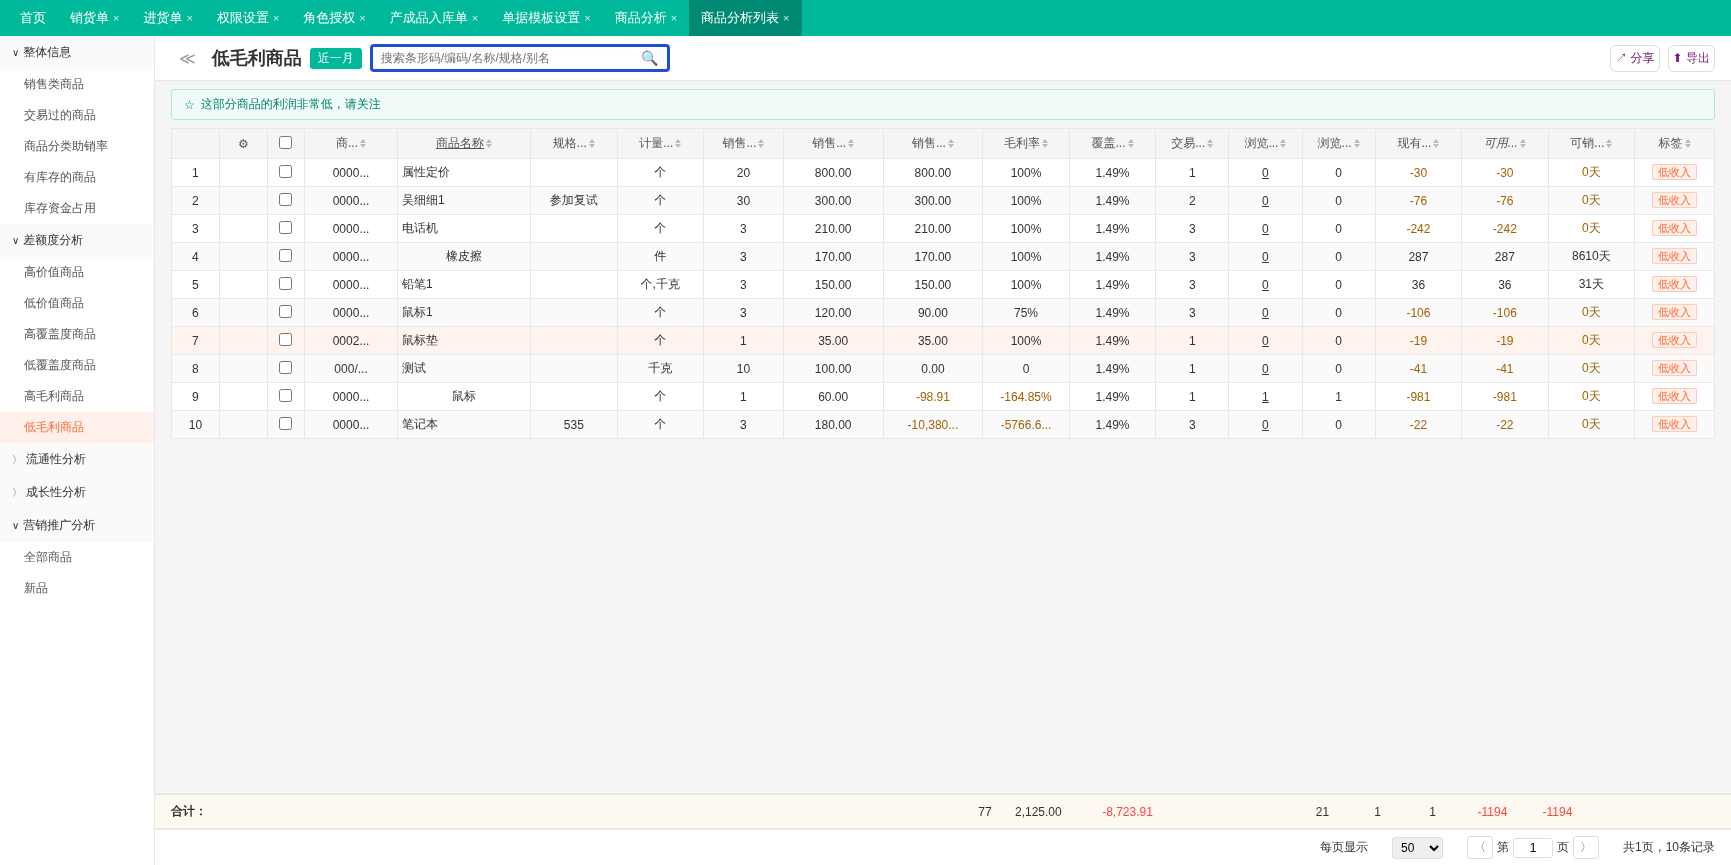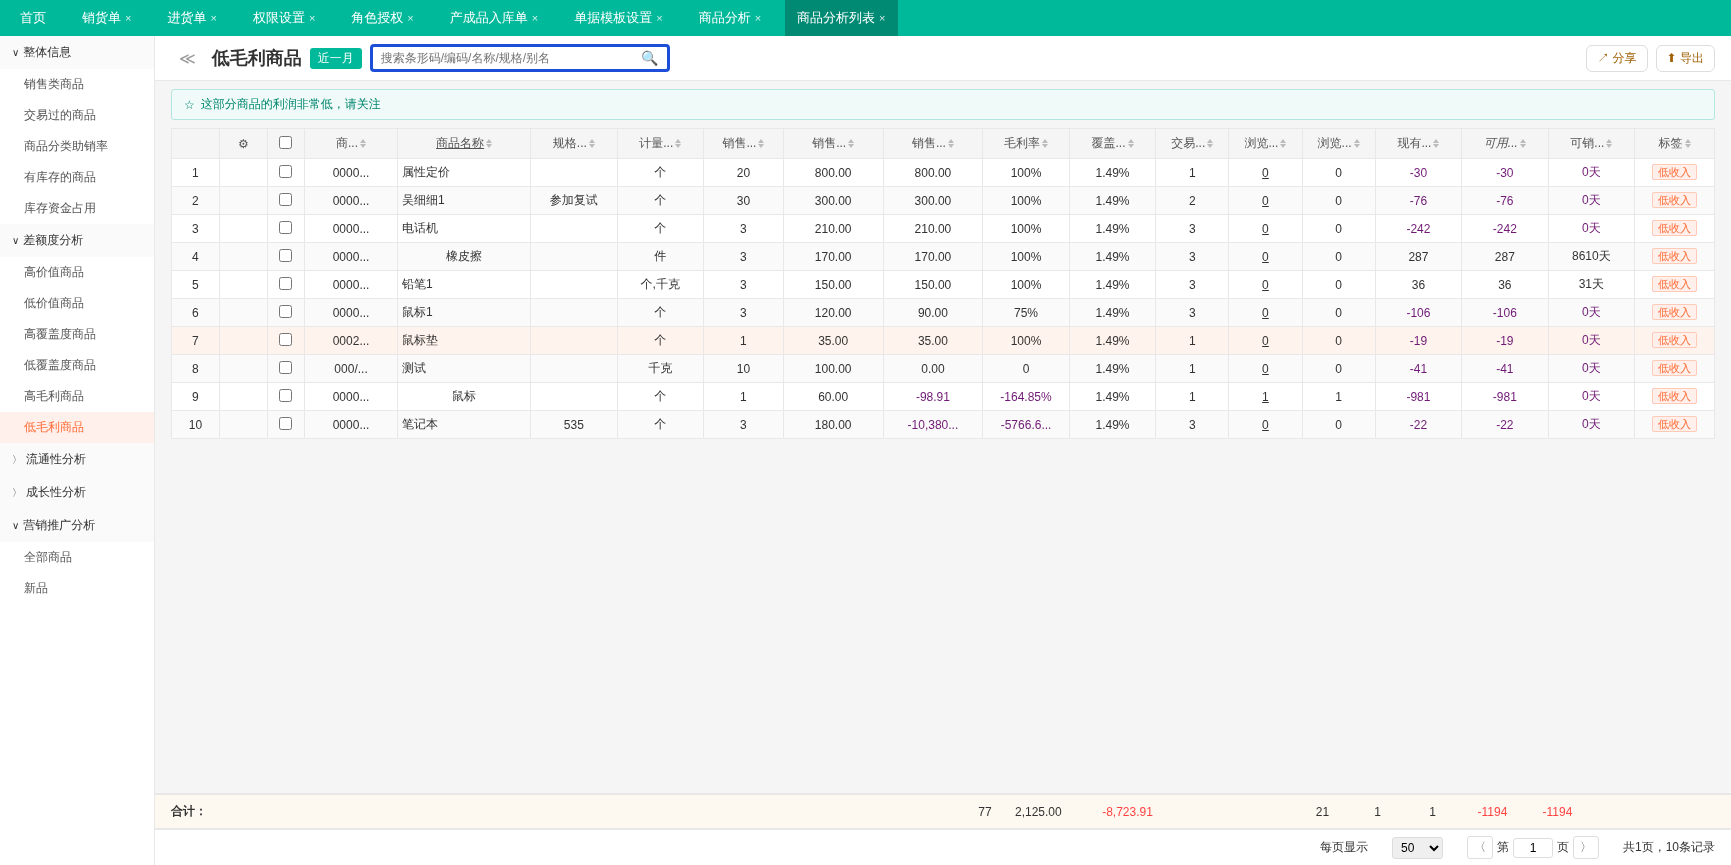--- a/index.html
+++ b/index.html
@@ -1,19 +1,19 @@
 <!DOCTYPE html>
 <html><head>
   <meta charset="utf-8">
   <style>
     * { margin: 0; padding: 0; box-sizing: border-box; }
     body { font-family: 'Microsoft YaHei', SimSun, sans-serif; font-size: 12px; background: #f5f5f5; color: #333; width: 1731px; min-height: 865px; }
 
     
-    .top-nav { background: #00b99a; display: flex; align-items: flex-end; height: 36px; padding: 0 8px; gap: 12px; }
+    .top-nav { background: #00b99a; display: flex; align-items: flex-end; height: 36px; padding: 0 8px; }
     .top-nav-item { color: #fff; padding: 0 12px; height: 36px; display: flex; align-items: center; cursor: pointer; font-size: 13px; white-space: nowrap; }
     .top-nav-item.active { background: #008a73; }
     .top-nav-item .close-x { margin-left: 4px; font-size: 11px; opacity: 0.8; }
 
     
     .layout { display: flex; height: calc(865px - 36px); }
 
     
     .sidebar { width: 155px; background: #fff; border-right: 1px solid #e8e8e8; overflow-y: auto; flex-shrink: 0; }
     .sidebar-group { }
@@ -26,41 +26,41 @@
     .main { flex: 1; display: flex; flex-direction: column; overflow: hidden; }
 
     
     .page-header { display: flex; align-items: center; padding: 8px 16px; background: #fff; border-bottom: 1px solid #e8e8e8; gap: 8px; }
     .page-title { font-size: 18px; font-weight: bold; color: #333; }
     .badge-recent { background: #00b99a; color: #fff; padding: 2px 8px; border-radius: 3px; font-size: 12px; cursor: pointer; }
     .search-box { display: flex; align-items: center; border: 3px solid #1d4ed8; border-radius: 4px; padding: 3px 8px; flex: 1; max-width: 300px; }
     .search-box input { border: none; outline: none; font-size: 12px; width: 100%; }
     .search-icon { color: #999; font-size: 14px; }
     .header-actions { margin-left: auto; display: flex; gap: 8px; }
-    .btn-action { display: flex; align-items: center; gap: 4px; padding: 4px 10px; border: 1px solid #ddd; border-radius: 6px; cursor: pointer; background: #fff; font-size: 12px; color: #a16207; }
+    .btn-action { display: flex; align-items: center; gap: 4px; padding: 4px 4px; border: 1px solid #ddd; border-radius: 6px; cursor: pointer; background: #fff; font-size: 12px; color: #701a75; }
     .collapse-btn { background: none; border: none; cursor: pointer; color: #999; font-size: 16px; padding: 0 8px; }
 
     
     .notice-bar { background: #f0faf8; border: 1px solid #b2e6de; margin: 8px 16px; padding: 6px 12px; border-radius: 3px; color: #00866e; font-size: 12px; display: flex; align-items: center; gap: 6px; }
 
     
     .table-container { flex: 1; overflow: auto; padding: 0 16px; }
 
     
     .data-table { width: 100%; border-collapse: collapse; font-size: 12px; }
     .data-table th { background: #f5f5f5; border: 1px solid #e8e8e8; padding: 6px 4px; text-align: center; white-space: nowrap; font-weight: normal; color: #555; position: sticky; top: 0; z-index: 1; }
     .data-table td { border: 1px solid #e8e8e8; padding: 5px 4px; text-align: center; white-space: nowrap; background: #fff; }
     .data-table tr:nth-child(even) td { background: #fafafa; }
     .data-table tr.highlighted td { background: #fff3ed !important; }
     .th-sort { display: flex; align-items: center; justify-content: center; gap: 2px; cursor: pointer; }
     .sort-icon { display: flex; flex-direction: column; gap: 1px; }
     .sort-arrow { width: 0; height: 0; border-left: 3px solid transparent; border-right: 3px solid transparent; }
     .sort-arrow.up { border-bottom: 4px solid #bbb; }
     .sort-arrow.down { border-top: 4px solid #bbb; }
-    .text-red { color: #701a75; margin-top: 39px; }
+    .text-red { color: #a16207; margin-top: 39px; }
     .tag-low { background: #fff0ec; color: #ff6b35; border: 1px solid #ffcab8; padding: 1px 5px; border-radius: 2px; font-size: 11px; }
     .underline-link { text-decoration: underline; cursor: pointer; color: #333; }
     .settings-col { width: 36px; }
     .checkbox-col { width: 28px; }
 
     
     .total-row { background: #fdf8f0; border-top: 2px solid #e8e8e8; display: flex; align-items: center; padding: 8px 16px; font-size: 12px; border-bottom: 1px solid #e8e8e8; }
 
     
     .pagination-bar { display: flex; align-items: center; justify-content: flex-end; padding: 6px 16px; background: #fff; border-top: 1px solid #e8e8e8; gap: 24px; font-size: 12px; }

